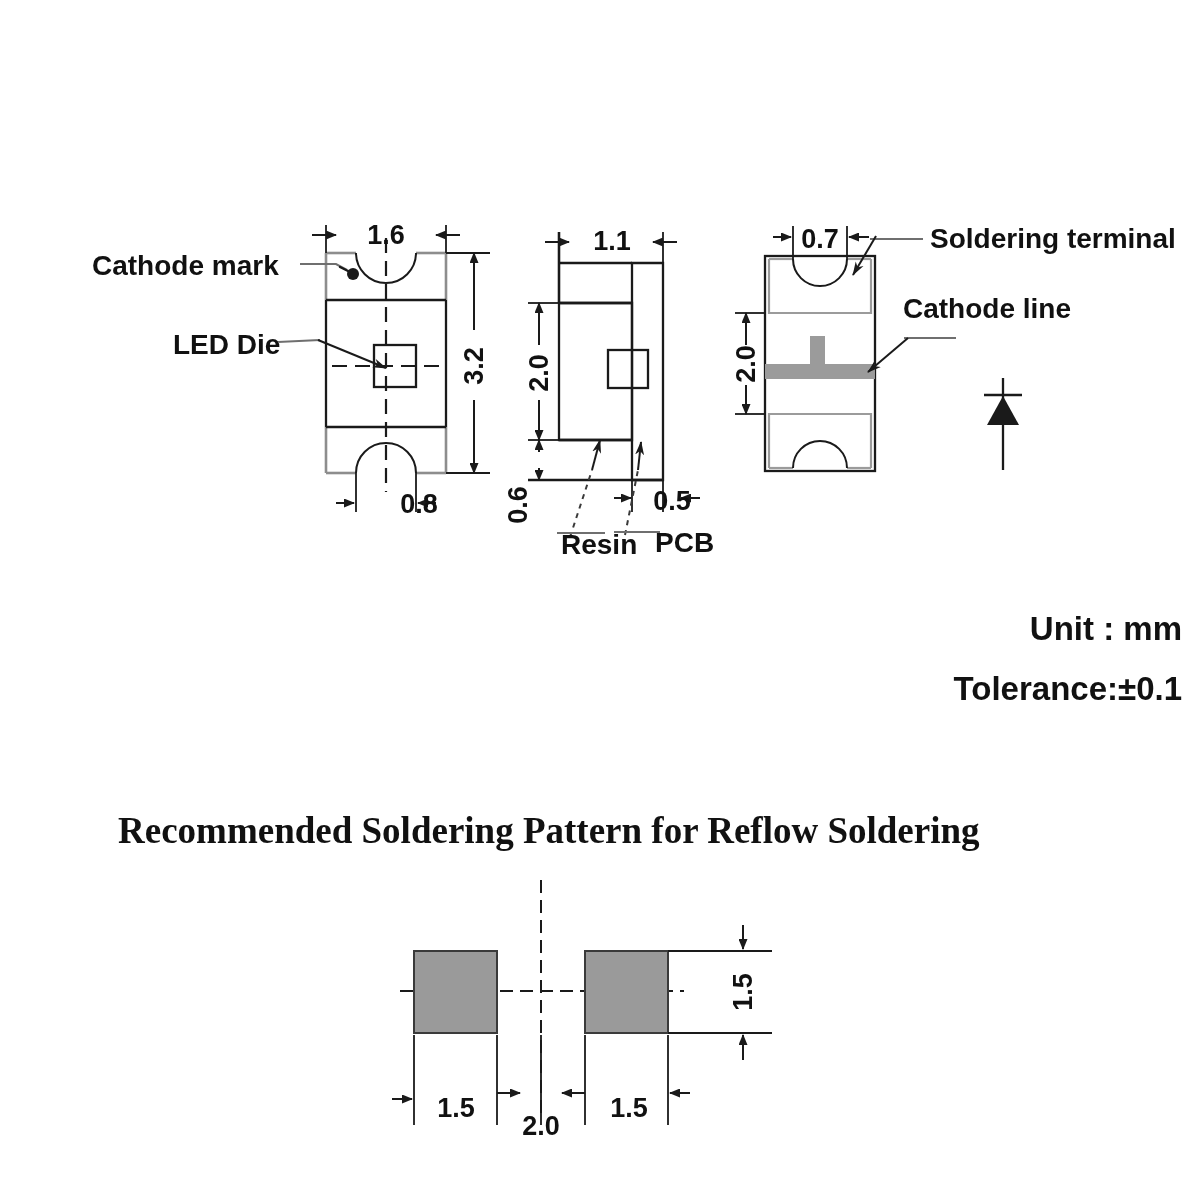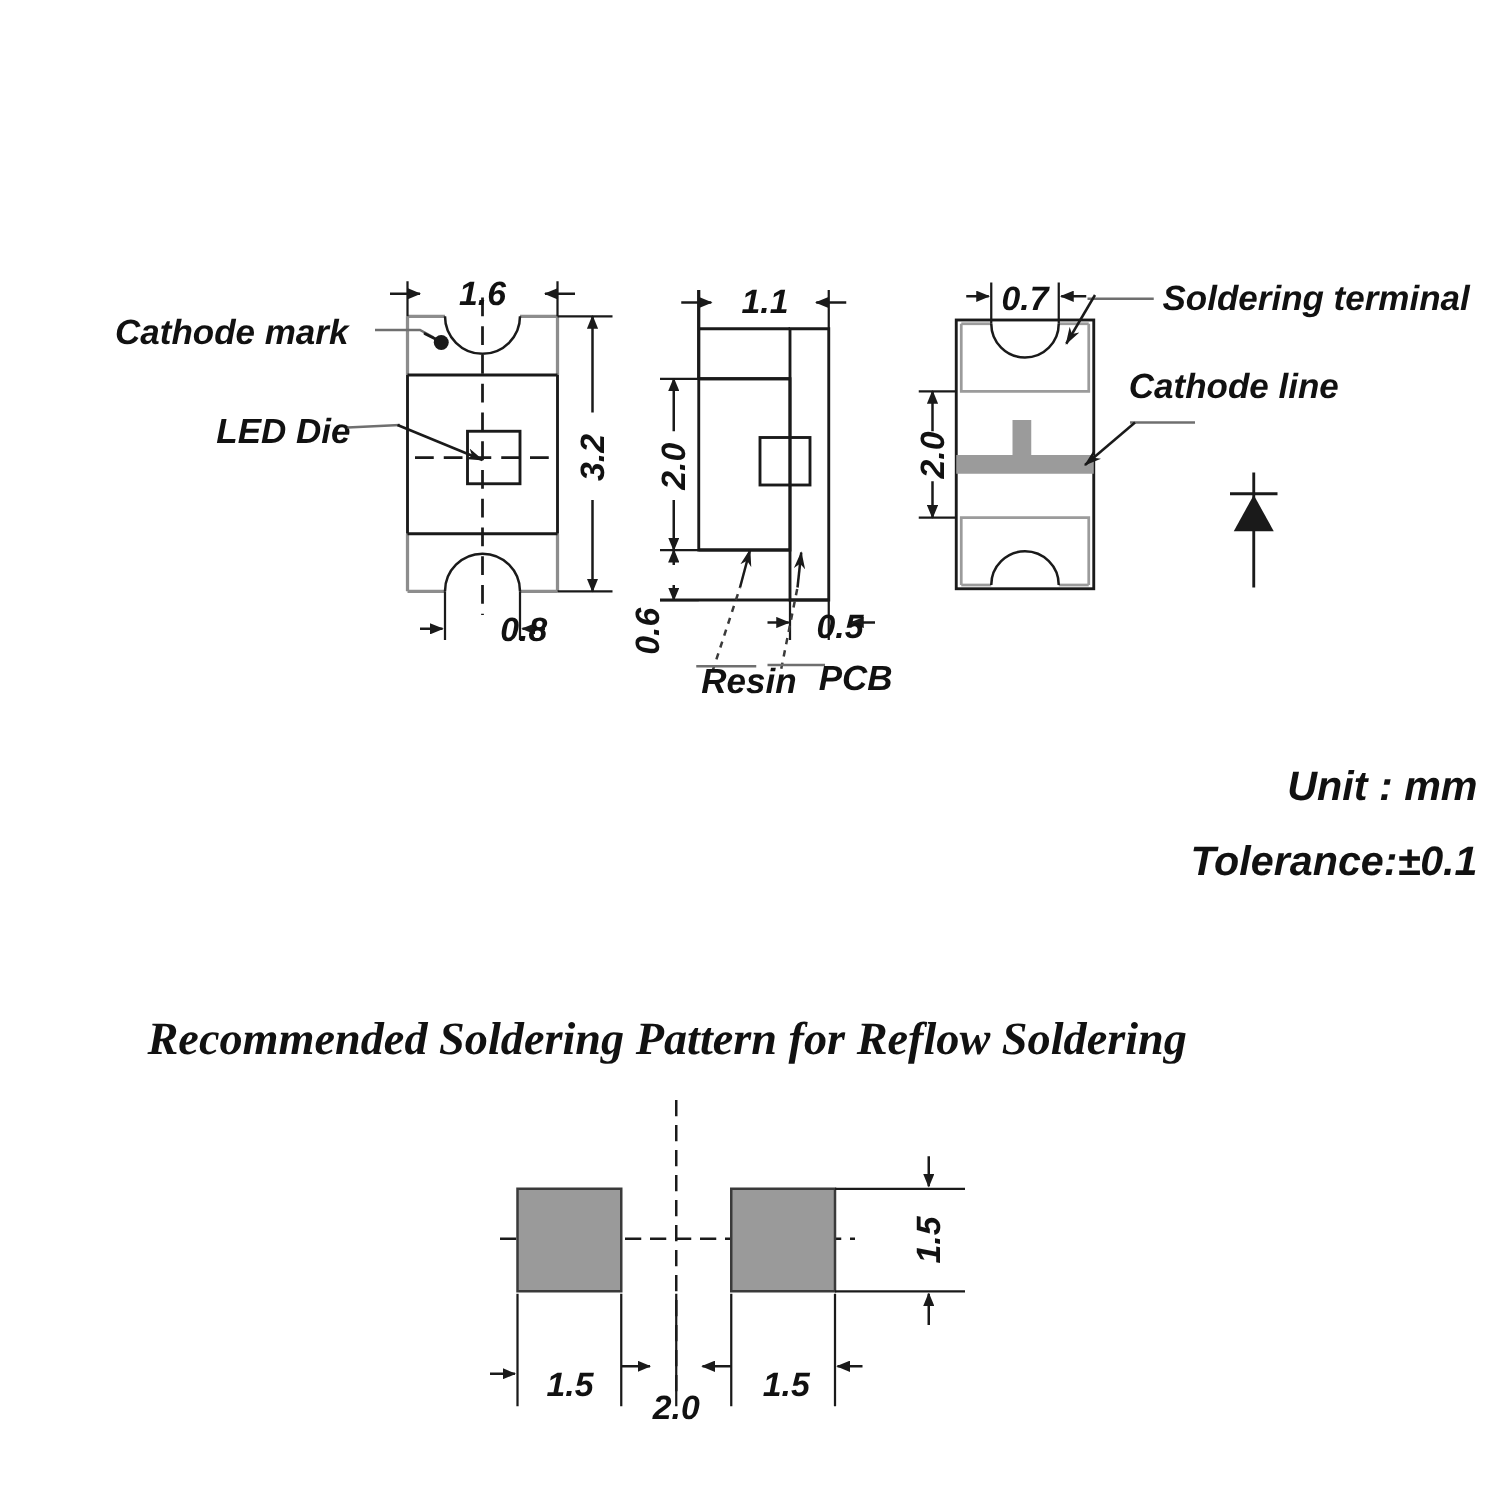--- a/index.html
+++ b/index.html
@@ -4,21 +4,21 @@
 <title>SMD LED Package Dimensional Drawing</title>
 <style>
   html,body{margin:0;padding:0;background:#ffffff;}
   body{
     width:1200px;height:1200px;
     font-family:"Liberation Sans","DejaVu Sans",sans-serif;
     color:#111;
     position:relative;
     overflow:hidden;
   }
-  #stage{position:absolute;left:0;top:0;width:1200px;height:849px;font-style:italic;}
+  #stage{position:absolute;left:0;top:0;width:1200px;height:849px;}
   svg{display:block;}
   text{ font-family:"Liberation Sans","DejaVu Sans",sans-serif; font-weight:bold; fill:#111; }
   .dim-txt{ font-size:27px; }
   .lbl-txt{ font-size:28px; }
   .note-txt{ font-size:33px; }
   .title-txt{ font-size:37px; font-family:"Liberation Serif","DejaVu Serif",serif; }
   .ln{ stroke:#1a1a1a; stroke-width:2.3; fill:none; }
   .ln-thin{ stroke:#1a1a1a; stroke-width:2; fill:none; }
   .ln-gray{ stroke:#8d8d8d; stroke-width:2.6; fill:none; }
   .ln-gray2{ stroke:#9b9b9b; stroke-width:2.2; fill:none; }

